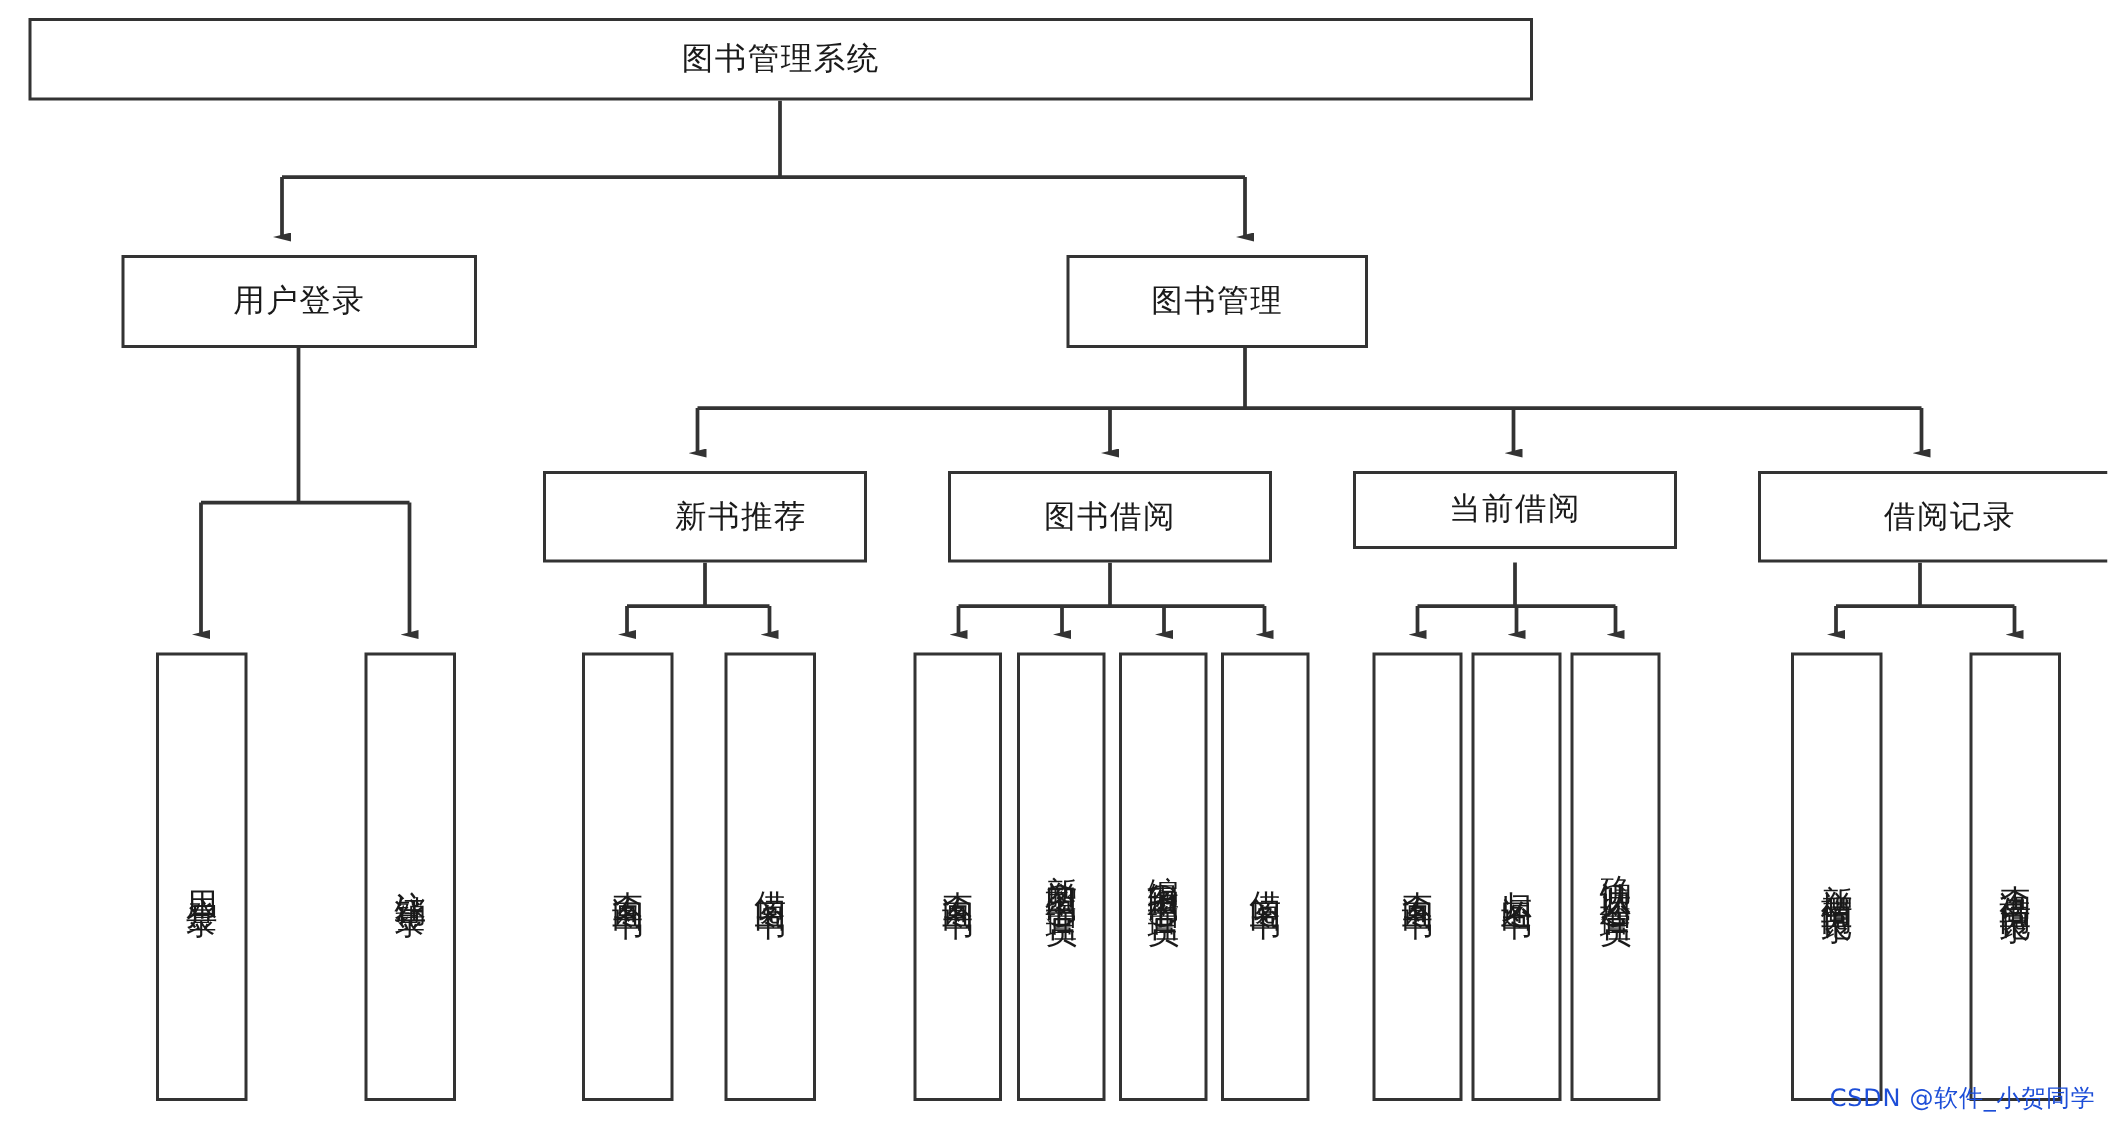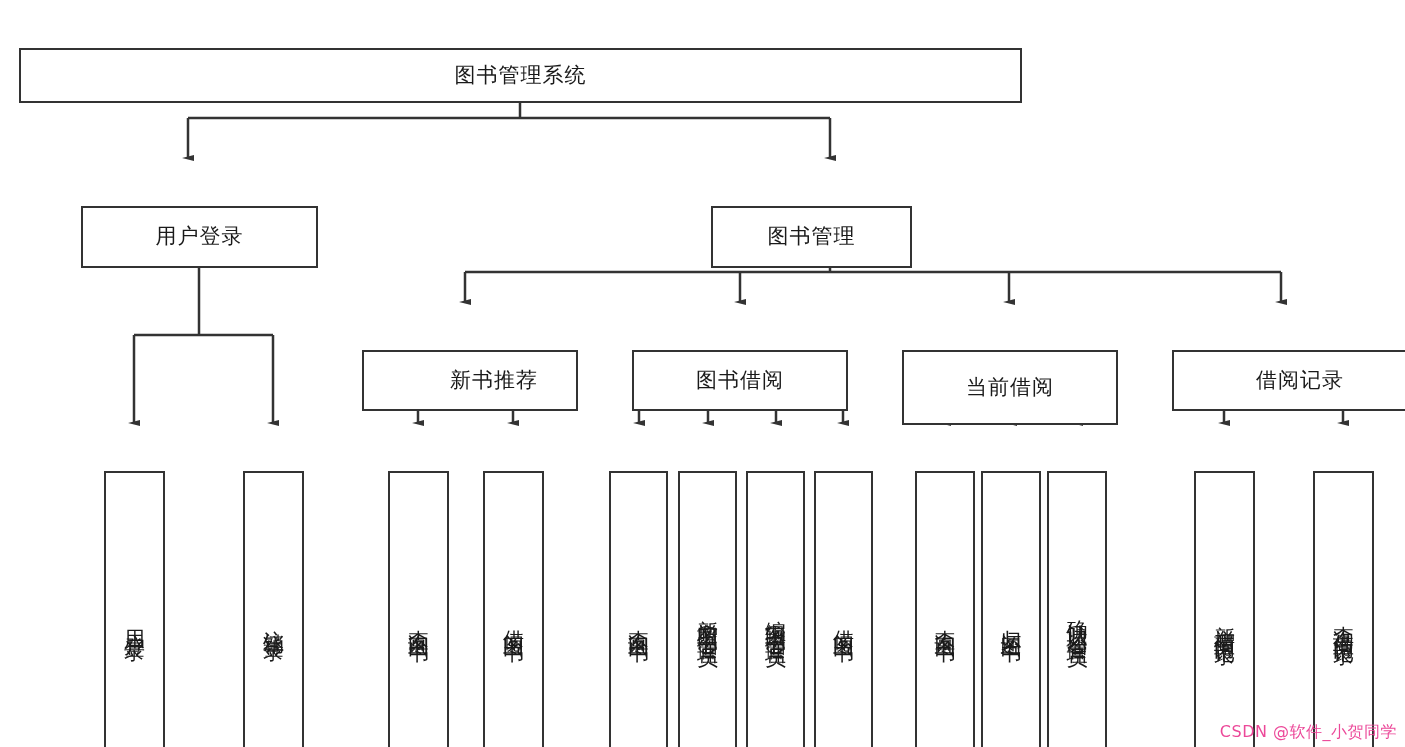--- a/index.html
+++ b/index.html
@@ -25,21 +25,20 @@
   .node {
     position: absolute;
     box-sizing: border-box;
     border: 2.5px solid #333333;
     background: #ffffff;
     display: flex;
     align-items: center;
     justify-content: center;
     color: #1a1a1a;
     z-index: 2;
-    margin-top: 36px;
   }
   .node-h {
     font-size: 21px;
     letter-spacing: 1px;
     line-height: 1.2;
     white-space: nowrap;
   }
   .node-v {
     writing-mode: vertical-rl;
     text-orientation: upright;
@@ -54,21 +53,21 @@
     writing-mode: vertical-rl;
     text-orientation: upright;
     display: block;
     max-height: 100%;
   }
   .watermark {
     position: absolute;
     right: 8px;
     bottom: 4px;
     font-size: 16px;
-    color: #ec4899;
+    color: #1d4ed8;
     letter-spacing: 0.5px;
     white-space: nowrap;
     z-index: 3;
   }
 </style>
 </head>
 <body>
 
 <div id="canvas">
 
@@ -132,21 +131,21 @@
   <div class="node node-h" style="left: 711px; top: 170px; width: 201px; height: 62px;">
     <span>图书管理</span>
   </div>
 
   <div class="node node-h" style="left: 362px; top: 314px; width: 216px; height: 61px; padding-left: 48px;">
     <span>新书推荐</span>
   </div>
   <div class="node node-h" style="left: 632px; top: 314px; width: 216px; height: 61px;">
     <span>图书借阅</span>
   </div>
-  <div class="node node-h" style="left: 902px; top: 314px; width: 216px; height: 75px;">
+  <div class="node node-h" style="left: 902px; top: 314px; width: 216px; height: 52px;">
     <span>当前借阅</span>
   </div>
   <div class="node node-h" style="left: 1172px; top: 314px; width: 256px; height: 61px;">
     <span>借阅记录</span>
   </div>
 
   <div class="node node-v" style="left: 104px; top: 435px; width: 61px; height: 299px;">
     <span class="vlabel">用户登录</span>
   </div>
   <div class="node node-v" style="left: 243px; top: 435px; width: 61px; height: 299px;">

